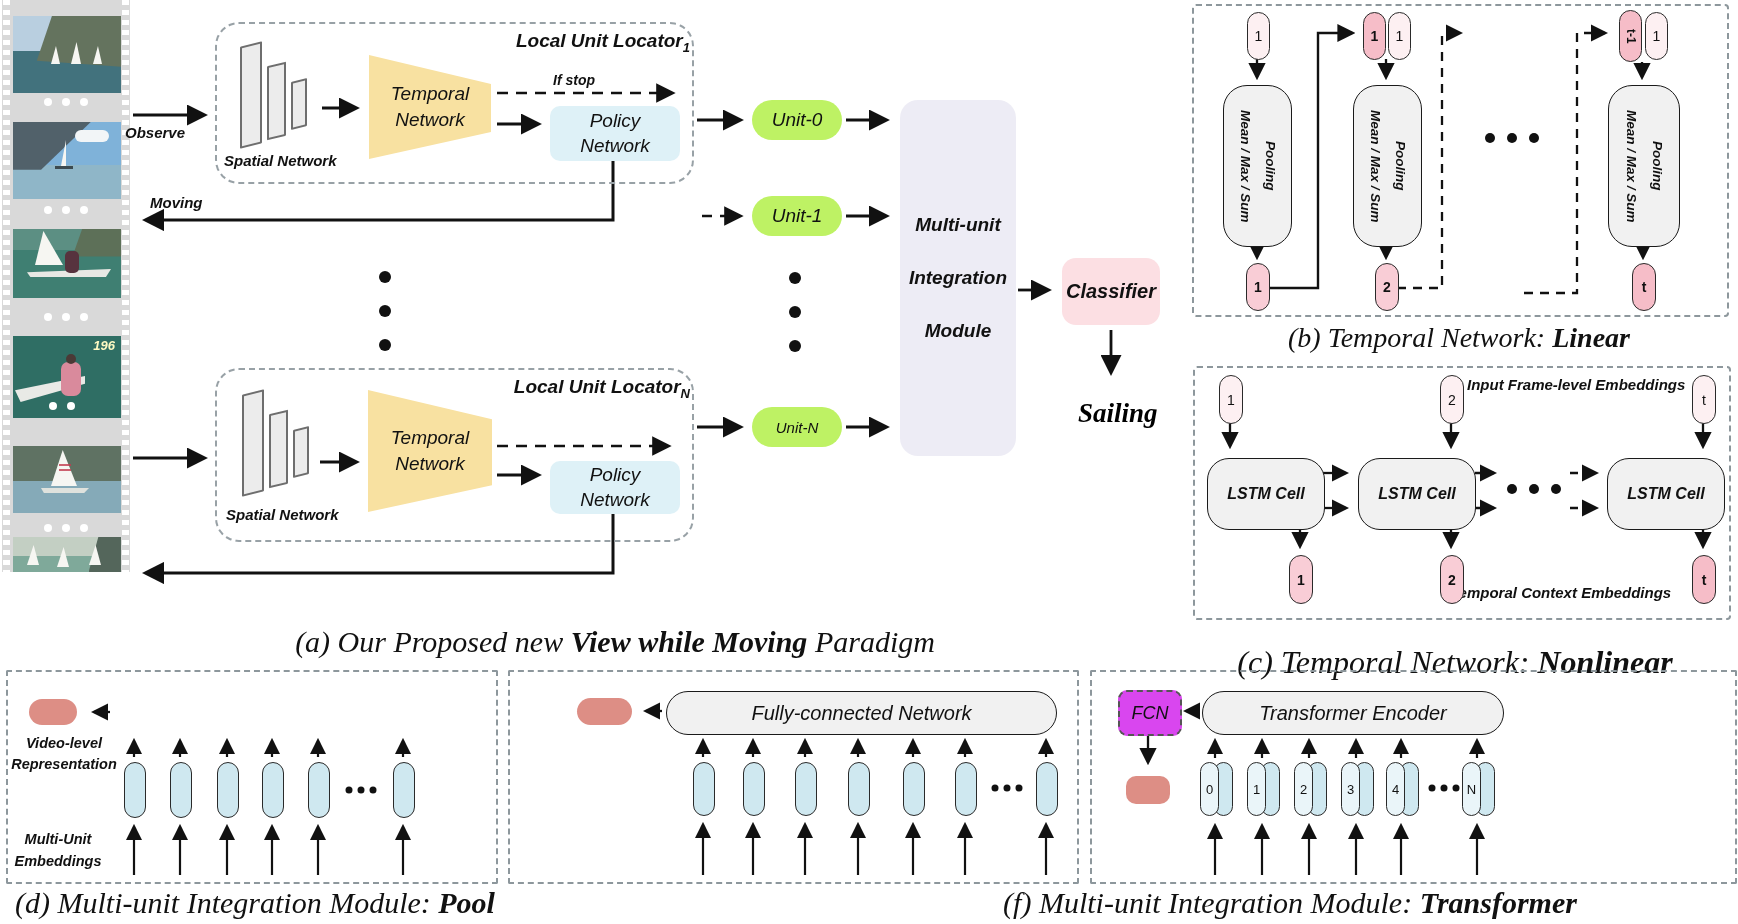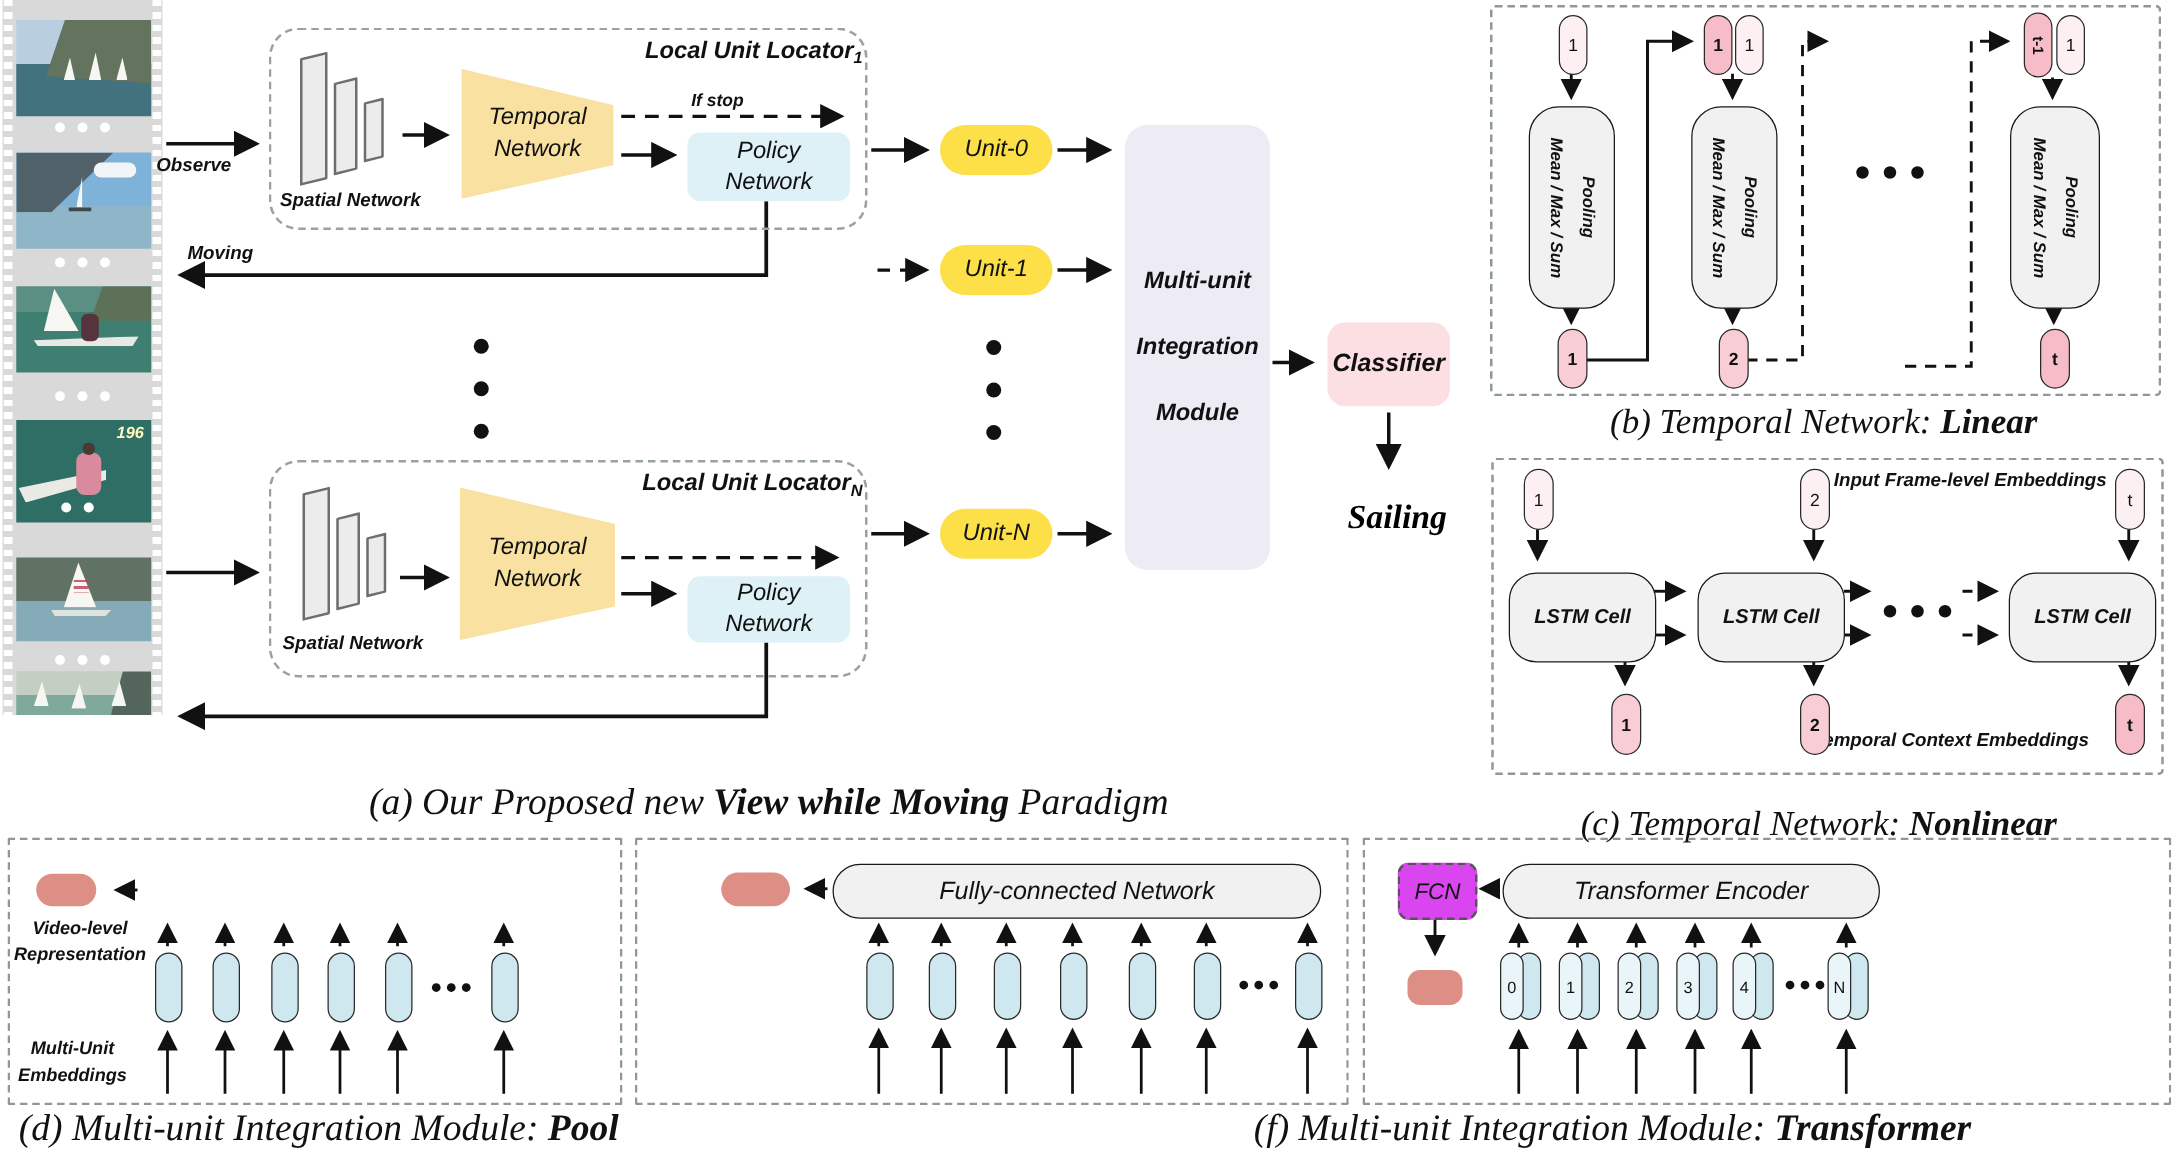--- a/index.html
+++ b/index.html
@@ -22,21 +22,21 @@
   .graybox{background:#f1f1f1;border:1.5px solid #1a1a1a;}
   .stadium{border-radius:999px;background:#f1f1f1;border:1.5px solid #1a1a1a;
            display:flex;align-items:center;justify-content:center;}
   .vt{writing-mode:vertical-lr;text-orientation:mixed;}
   .pinkL{background:#fdf0f2;}
   .pinkM{background:#f9cdd6;font-weight:bold;}
   .pinkD{background:#f6bdc8;font-weight:bold;}
   .bluep{background:#cfe8f0;}
   .bluepl{background:#eaf5f9;}
   .salmon{background:#dd8e85;}
-  .greenp{background:#fde047;}
+  .greenp{background:#bef264;}
   .slab{position:absolute;background:#ececec;border:2px solid #6e6e6e;transform:skewY(-14deg);border-radius:1px;}
   .caption{position:absolute;font-family:"Liberation Serif",serif;font-style:italic;
            font-size:30px;white-space:nowrap;transform:translateX(-50%);}
   .film-frame{position:absolute;left:11px;width:108px;overflow:hidden;background:#7fa8c0;}
   .wdot{position:absolute;width:8px;height:8px;border-radius:50%;background:#fff;}
   .sail{position:absolute;background:#f6f6f2;clip-path:polygon(55% 0,100% 100%,0 100%);}
 </style>
 </head>
 <body>
 
@@ -259,21 +259,21 @@
   <div class="abs ctr it" style="left:550px;top:461px;width:130px;height:53px;background:#def1f7;border-radius:10px;font-size:19px;line-height:1.3;">
     <span style="width:90px;">Policy Network</span>
   </div>
 
   <div class="pill nob greenp it" style="left:752px;top:100px;width:90px;height:40px;font-size:19px;">
     <span>Unit-0</span>
     </div>
   <div class="pill nob greenp it" style="left:752px;top:196px;width:90px;height:40px;font-size:19px;">
     <span>Unit-1</span>
     </div>
-  <div class="pill nob greenp it" style="left:752px;top:407px;width:90px;height:40px;font-size:19px;">
+  <div class="pill nob greenp it" style="left:752px;top:407px;width:90px;height:40px;font-size:15px;">
     <span>Unit-N</span>
     </div>
 
   <div class="abs ctr" style="left:900px;top:100px;width:116px;height:356px;background:#edecf5;border-radius:18px;">
     <div style="display:flex;flex-direction:column;gap:31px;">
       <div class="bi" style="font-size:19px;">Multi-unit</div>
       <div class="bi" style="font-size:19px;">Integration</div>
       <div class="bi" style="font-size:19px;">Module</div>
     </div>
   </div>
@@ -358,21 +358,21 @@
   <div class="pill pinkM" style="left:1289px;top:555px;width:22px;height:47px;">
     <span>1</span>
     </div>
   <div class="pill pinkM" style="left:1440px;top:555px;width:22px;height:47px;">
     <span>2</span>
     </div>
   <div class="pill pinkD" style="left:1692px;top:555px;width:22px;height:47px;">
     <span>t</span>
     </div>
 
-  <div class="caption" style="left:1455px;top:644px;font-size:28px;">
+  <div class="caption" style="left:1455px;top:644px;font-size:32px;">
     <span actable="false">(c) Temporal Network: </span><b>Nonlinear</b><span></span>
   </div>
 
   <div class="abs panelbox" style="left:6px;top:670px;width:488px;height:210px;border-radius:2px;"></div>
   <div class="pill nob salmon" style="left:29px;top:699px;width:48px;height:26px;"></div>
   <div class="abs bi" style="left:8px;top:733px;width:112px;text-align:center;font-size:14.5px;line-height:1.45;">
     <div>Video-level</div>
     <div>Representation</div>
   </div>
 

